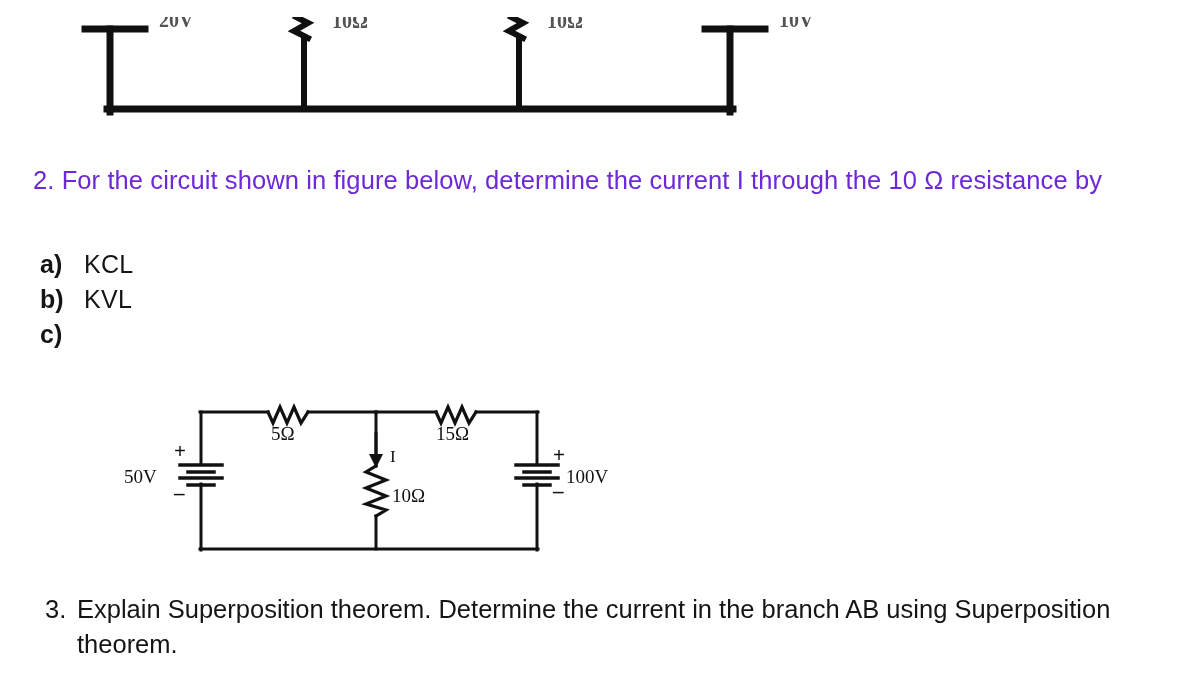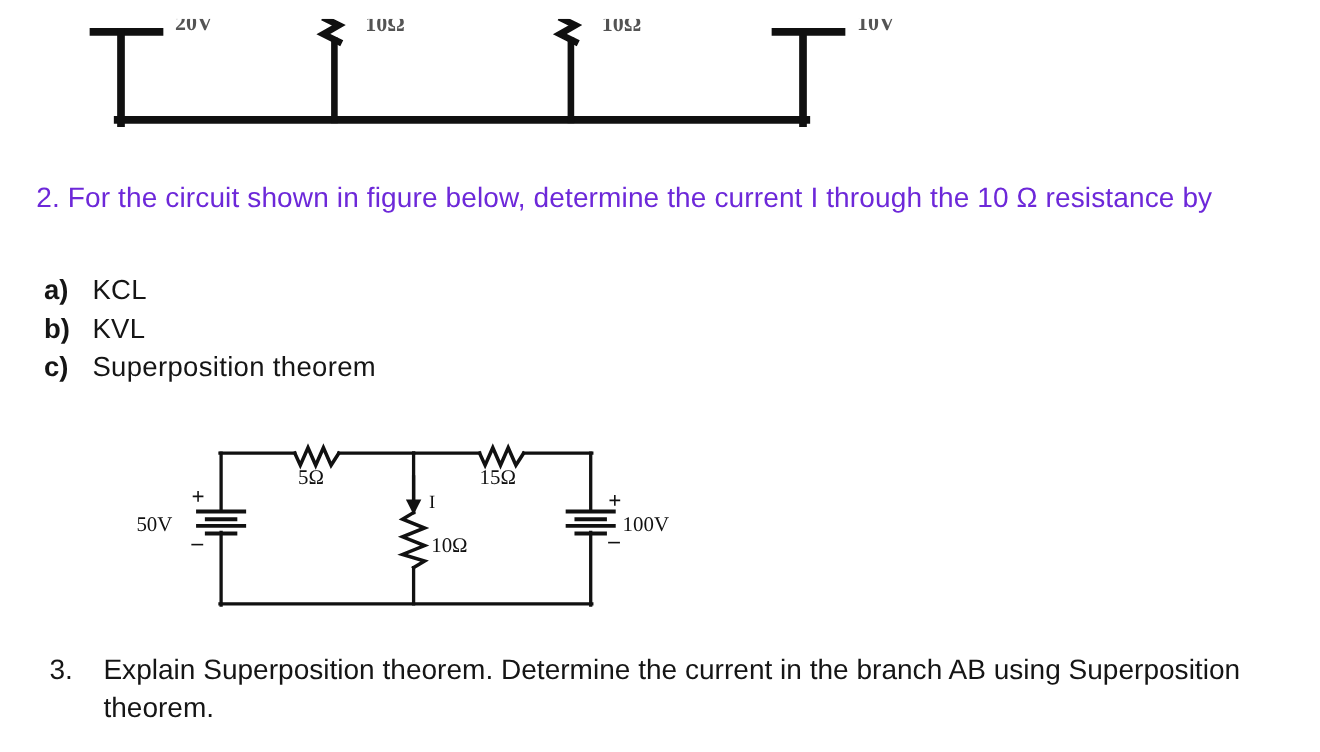--- a/index.html
+++ b/index.html
@@ -100,21 +100,21 @@
     line-height: 1.38;
     color: #151515;
   }
   #question-3 .q3-number {
     position: absolute;
     left: 0;
     top: 0;
   }
   #question-3 .q3-body {
     display: block;
-    margin-left: 49px;
+    margin-left: 32px;
   }
 </style>
 </head>
 <body>
 
 <div id="top-fragment">
   <svg width="1200" height="112" viewBox="0 0 1200 112" xmlns="http://www.w3.org/2000/svg">
     <g stroke="#101010" fill="none" stroke-linecap="square">
 
       <line x1="85" y1="12" x2="145" y2="12" stroke-width="7"></line>
@@ -151,21 +151,20 @@
   <div class="option-row">
     <span class="option-marker">a)</span>
     <span class="option-text">KCL</span>
   </div>
   <div class="option-row">
     <span class="option-marker">b)</span>
     <span class="option-text">KVL</span>
   </div>
   <div class="option-row">
     <span class="option-marker">c)</span>
-    <span class="option-text">Superposition theorem</span>
   </div>
 </div>
 
 <div id="circuit-figure">
   <svg width="600" height="180" viewBox="0 0 600 180" xmlns="http://www.w3.org/2000/svg">
 
     <g stroke="#111111" fill="none" stroke-linecap="square">
 
       <line x1="100" y1="20" x2="168" y2="20" stroke-width="3"></line>
 

